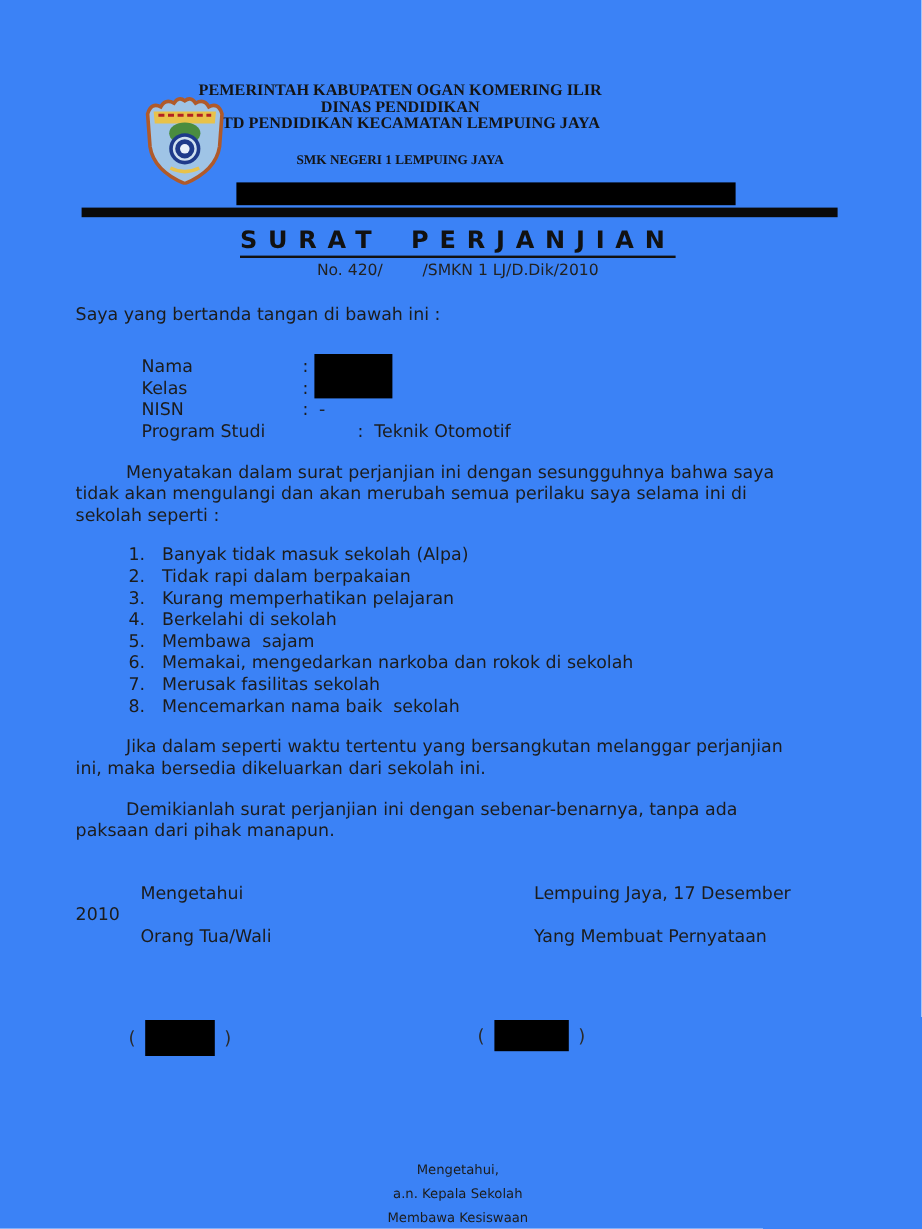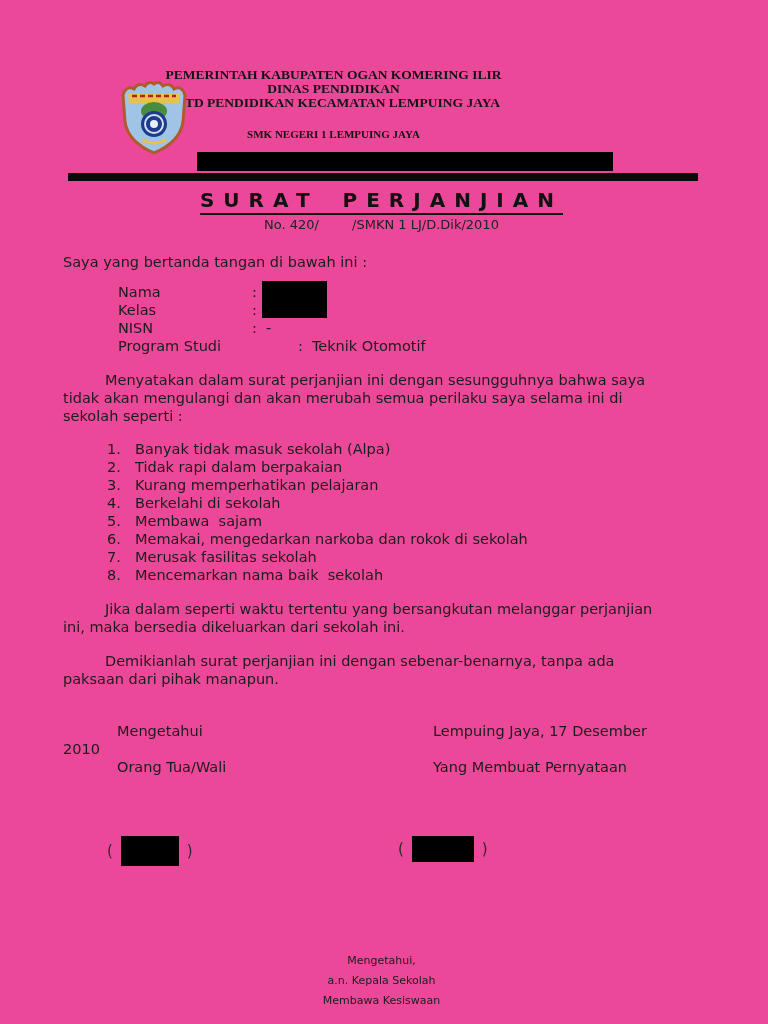--- a/index.html
+++ b/index.html
@@ -1,20 +1,20 @@
 <!DOCTYPE html>
 <html><head>
 <meta charset="utf-8">
 <style>
   html,body{margin:0;padding:0;background:#ffffff;}
   .page{
     position:relative;
     width:768px;height:1024px;
     margin:0 auto;
-    background:#ec4899;
+    background:#3b82f6;
     color:#1c1c1c;
     font-family:"DejaVu Sans",sans-serif;
     font-size:14.5px;
     line-height:18px;
     box-sizing:border-box;
     padding:68px 68px 0 63px;
     overflow:hidden;
   }
   
   .letterhead{position:relative;min-height:60px;}
@@ -43,40 +43,40 @@
     letter-spacing:9px;word-spacing:8px;
     border-bottom:2px solid #111;
     padding-bottom:1px;
   }
   .number{
     text-align:center;font-size:13px;line-height:14px;margin-top:4px;
     white-space:pre;color:#222;
   }
   
   .intro{margin:21px 0 0 0;}
-  .fields{position:relative;margin-top:12px;}
+  .fields{position:relative;margin-top:25px;}
   .field-row{display:flex;margin-left:55px;line-height:18px;}
   .flabel{width:134px;flex:0 0 auto;}
   .field-row.wide .flabel{width:180px;}
   .fcolon{flex:0 0 auto;}
   .fvalue{margin-left:9px;white-space:pre;}
   .redact-box{
     position:absolute;left:199px;top:-2px;
     width:65px;height:37px;background:#000;
   }
   .para{margin:16px 0 0 0;text-indent:42px;white-space:pre-wrap;}
   ol.vlist{margin:15px 0 0 0;padding:0 0 0 44px;list-style:none;}
   ol.vlist li{line-height:18px;}
   .vnum{display:inline-block;width:20px;}
   .vtext{white-space:pre;margin-left:8px;}
   
   .sig{margin-top:34px;}
   .sigline{position:relative;line-height:18px;height:18px;}
   .sleft{margin-left:54px;}
-  .sright{position:absolute;left:370px;top:0;}
+  .sright{position:absolute;left:382px;top:0;}
   .sigyear{line-height:18px;height:18px;}
   .names{position:relative;margin-top:60px;height:34px;}
   .namegroup{position:absolute;top:0;display:flex;align-items:center;}
   .namegroup.gleft{left:44px;}
   .namegroup.gright{left:335px;}
   .paren{font-size:15px;color:#2a2a2a;}
   .name-redact{display:inline-block;background:#000;margin:0 8px;}
   .gleft .name-redact{width:58px;height:30px;}
   .gright .name-redact{width:62px;height:26px;}
   

